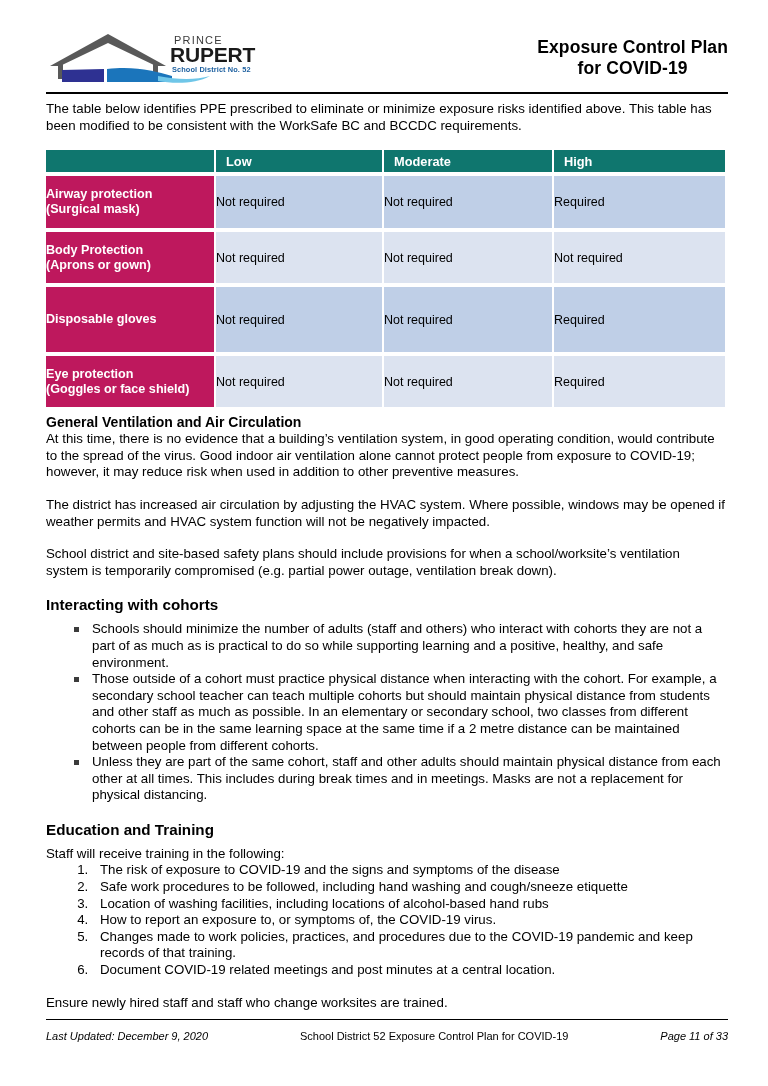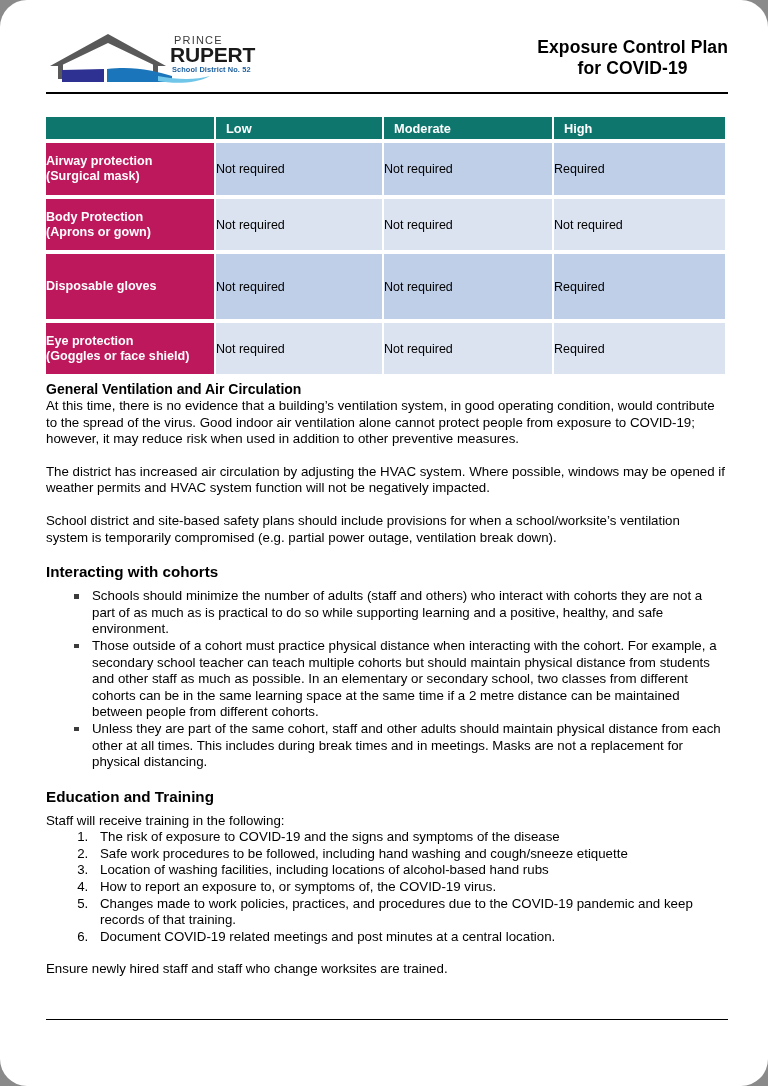--- a/index.html
+++ b/index.html
@@ -11,21 +11,20 @@
   .page {
     position: relative;
     width: 768px;
     height: 1086px;
     background: #ffffff;
     margin: 0 auto;
     overflow: hidden;
     font-family: "Liberation Sans", sans-serif;
     color: #000000;
     box-sizing: border-box;
-    border-radius: 27px;
   }
 
   
   .doc-header {
     position: absolute;
     top: 26px;
     left: 46px;
     right: 40px;
     height: 62px;
     display: flex;
@@ -208,20 +207,21 @@
 
     <div class="header-title">
       <div>Exposure Control Plan</div>
       <div>for COVID-19</div>
     </div>
   </div>
   <div class="header-rule"></div>
 
   <div class="content">
 
+    <p class="para">The table below identifies PPE prescribed to eliminate or minimize exposure risks identified above.  This table has been modified to be consistent with the WorkSafe BC and BCCDC requirements.</p>
 
     <div class="gap-16"></div>
 
     <table class="ppe-table">
       <colgroup>
         <col style="width:170px">
         <col style="width:168px">
         <col style="width:170px">
         <col style="width:171px">
       </colgroup>
@@ -314,14 +314,19 @@
       <li>Document COVID-19 related meetings and post minutes at a central location.</li>
     </ol>
 
     <div class="gap-16"></div>
 
     <p class="para">Ensure newly hired staff and staff who change worksites are trained.</p>
 
   </div>
 
   <div class="footer-rule"></div>
+  <div class="doc-footer">
+    <div>Last Updated: December 9, 2020</div>
+    <div class="center">School District 52 Exposure Control Plan for COVID-19</div>
+    <div>Page 11 of 33</div>
+  </div>
 
 </div>
 
 </body></html>

